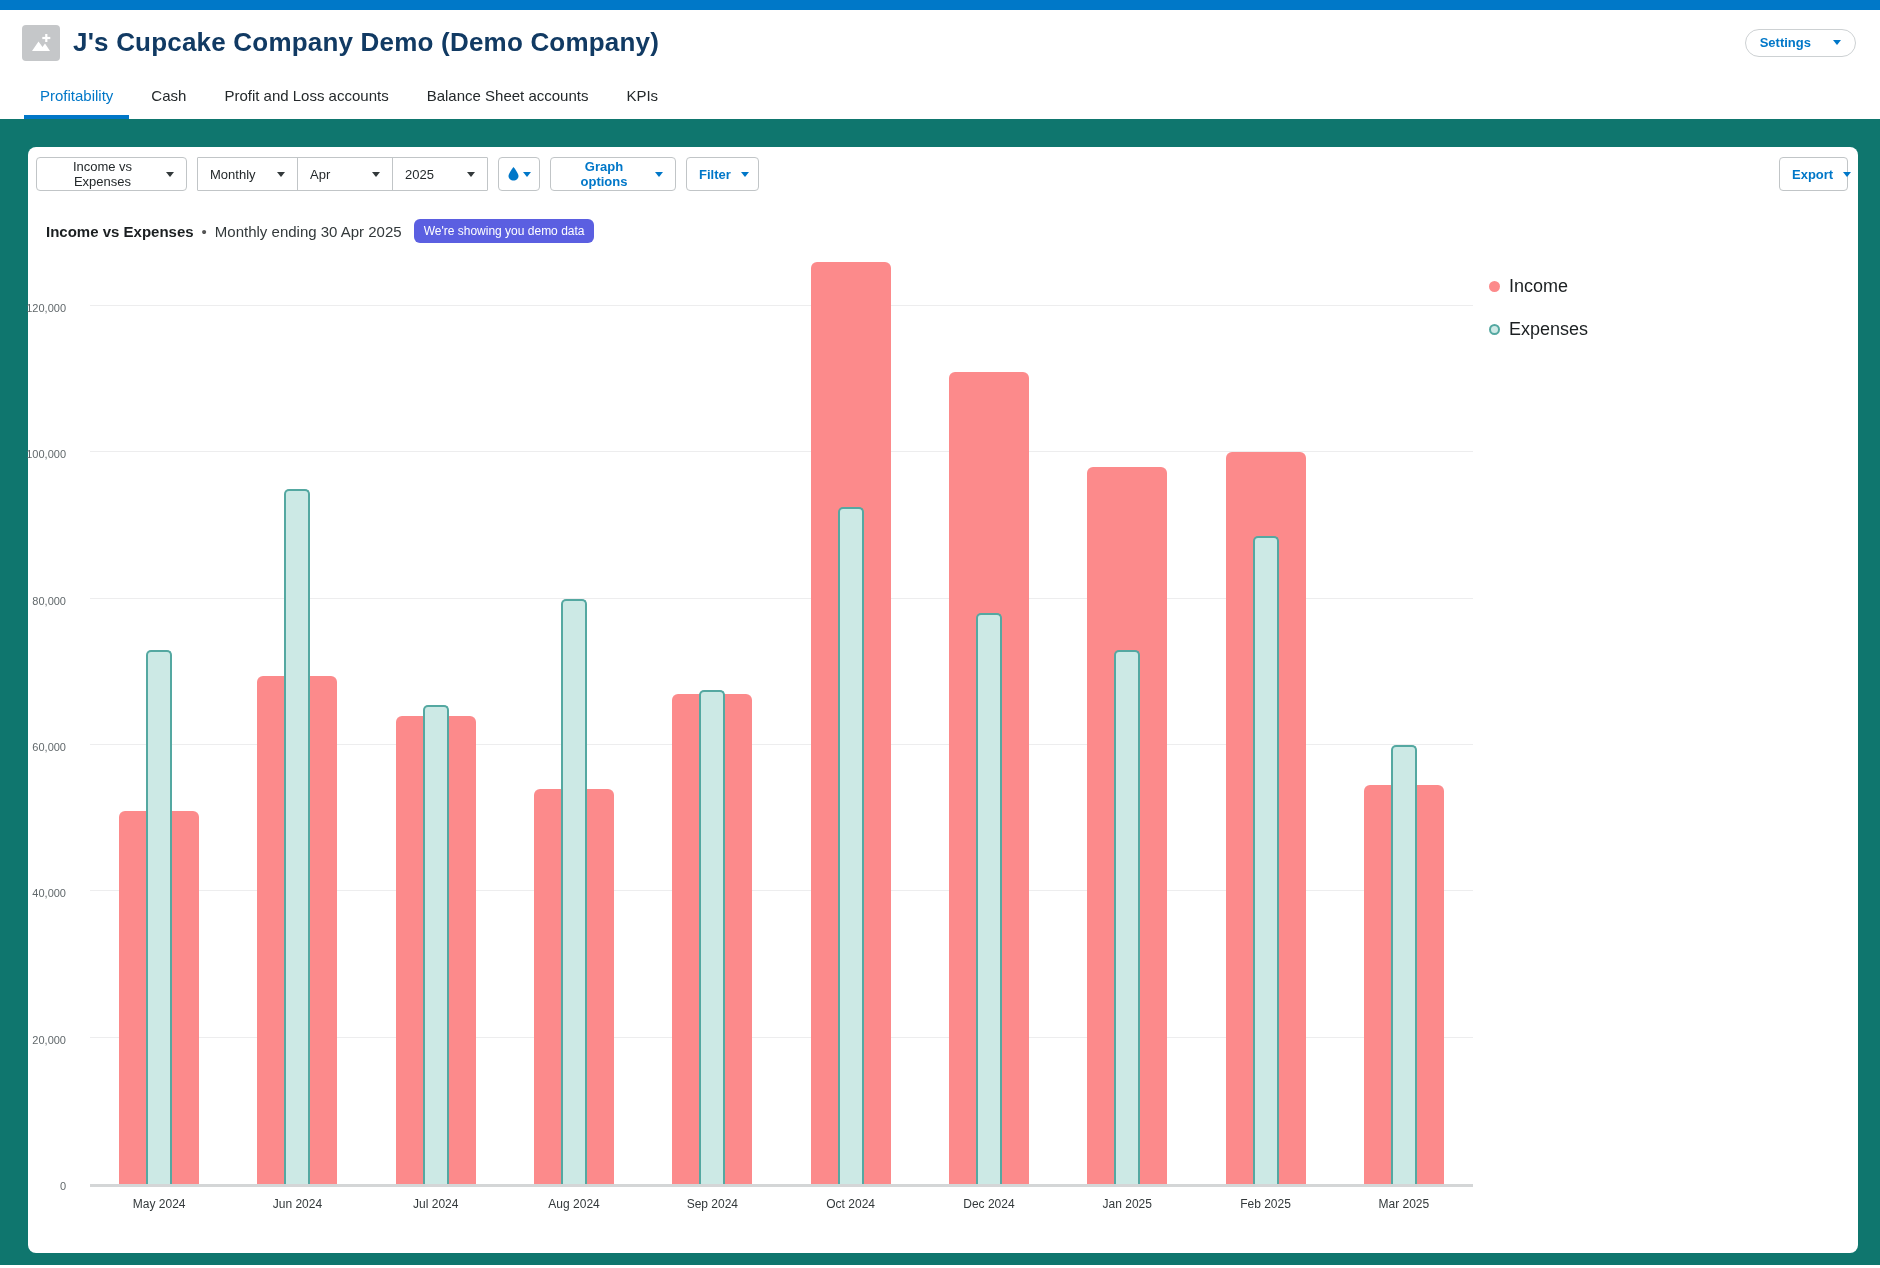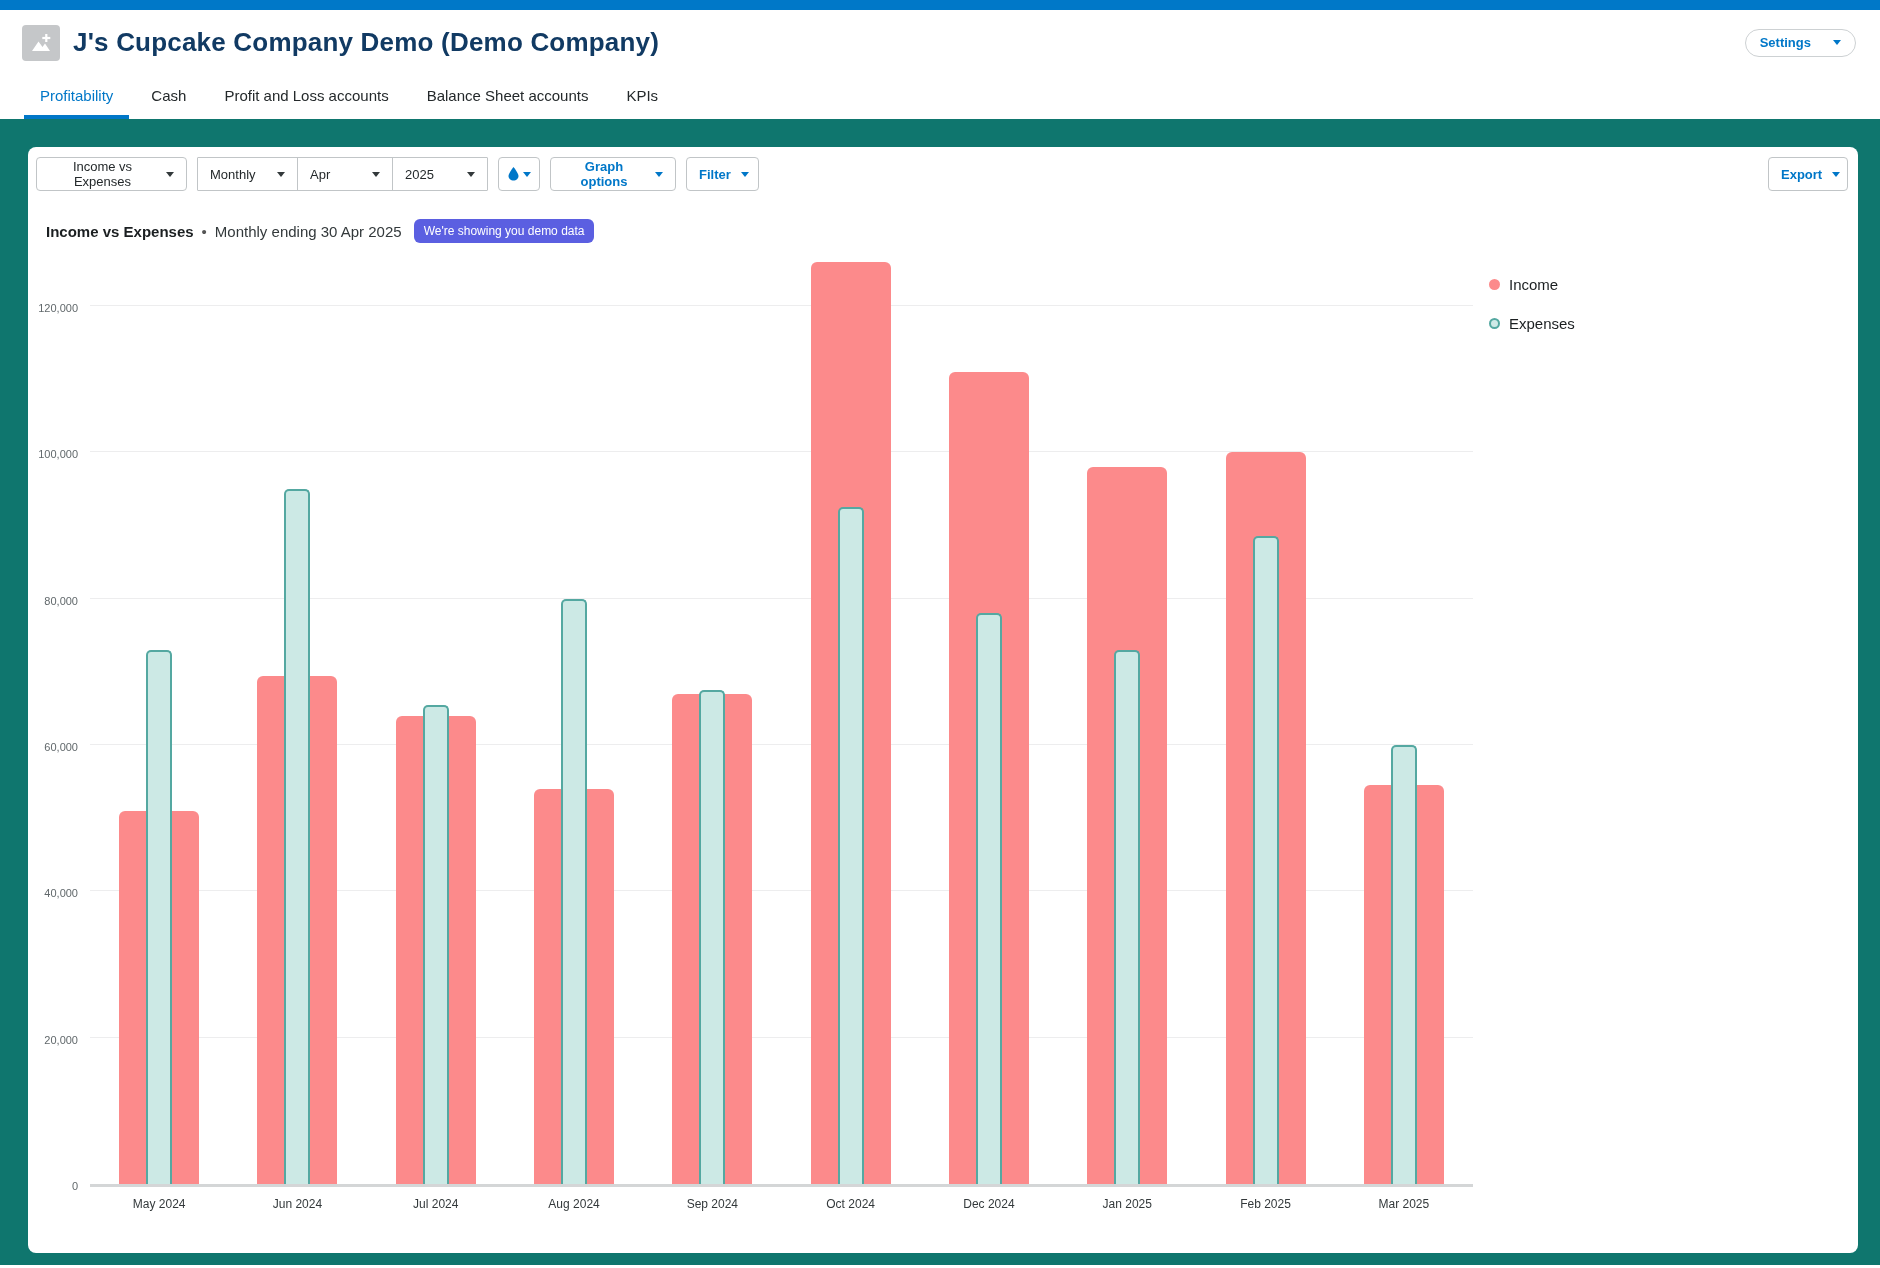--- a/index.html
+++ b/index.html
@@ -75,21 +75,21 @@
   .seg .btn { border: none; border-radius: 0; border-left: 1px solid #c1c5c7; }
   .seg .btn:first-child { border-left: none; }
   .w-metric { width: 151px; }
   .w-monthly { width: 99px; }
   .w-month { width: 95px; }
   .w-year { width: 95px; }
   .w-drop { width: 42px; padding: 0 8px; justify-content: center; gap: 4px; }
   .w-graph { width: 126px; }
   .w-filter { width: 73px; }
   .toolbar-spacer { flex: 1; }
-  .w-export { width: 80px; }
+  .w-export { width: 69px; }
 
   
   .chart-header {
     position: absolute; top: 71px; left: 18px; height: 26px;
     display: flex; align-items: center; gap: 8px;
   }
   .chart-title { font-size: 15px; font-weight: bold; color: #1b1f21; }
   .chart-sep { color: #555; font-size: 15px; }
   .chart-subtitle { font-size: 15px; color: #33393b; }
   .demo-badge {
@@ -97,21 +97,21 @@
     padding: 5px 10px; margin-left: 4px; white-space: nowrap;
   }
 
   
   .chart-region {
     position: absolute; top: 162px; left: 0; right: 0;
     display: flex; align-items: flex-start;
   }
   .y-axis { width: 54px; height: 878px; position: relative; flex: none; }
   .y-label {
-    position: absolute; right: 4px; font-size: 11px; color: #61686b;
+    position: absolute; right: 16px; font-size: 11px; color: #61686b;
     line-height: 12px; white-space: nowrap;
   }
   .plot {
     width: 1383px; height: 878px; position: relative; flex: none;
     margin-left: 8px; border-bottom: 3px solid #d4d6d7;
   }
   .gridline {
     position: absolute; left: 0; right: 0; height: 1px; background: #ededee; z-index: 0;
   }
   .slots { display: flex; height: 100%; position: relative; }
@@ -127,21 +127,21 @@
   }
   .month-label {
     position: absolute; top: calc(100% + 13px); left: 0; right: 0;
     text-align: center; font-size: 12px; color: #33393b; white-space: nowrap;
   }
 
   
   .legend { margin-left: 16px; margin-top: -33px; }
   .legend-item {
     display: flex; align-items: center; gap: 9px; margin-bottom: 22px;
-    font-size: 15px; color: #1b1f21;
+    font-size: 18px; color: #1b1f21;
   }
   .legend-dot { width: 11px; height: 11px; border-radius: 50%; flex: none; }
   .legend-dot.income { background: #FC8A8B; }
   .legend-dot.expenses { background: #CFEAE7; border: 2px solid #54A8A1; }
 </style>
 </head>
 <body>
 
 <div class="topbar"></div>
 

